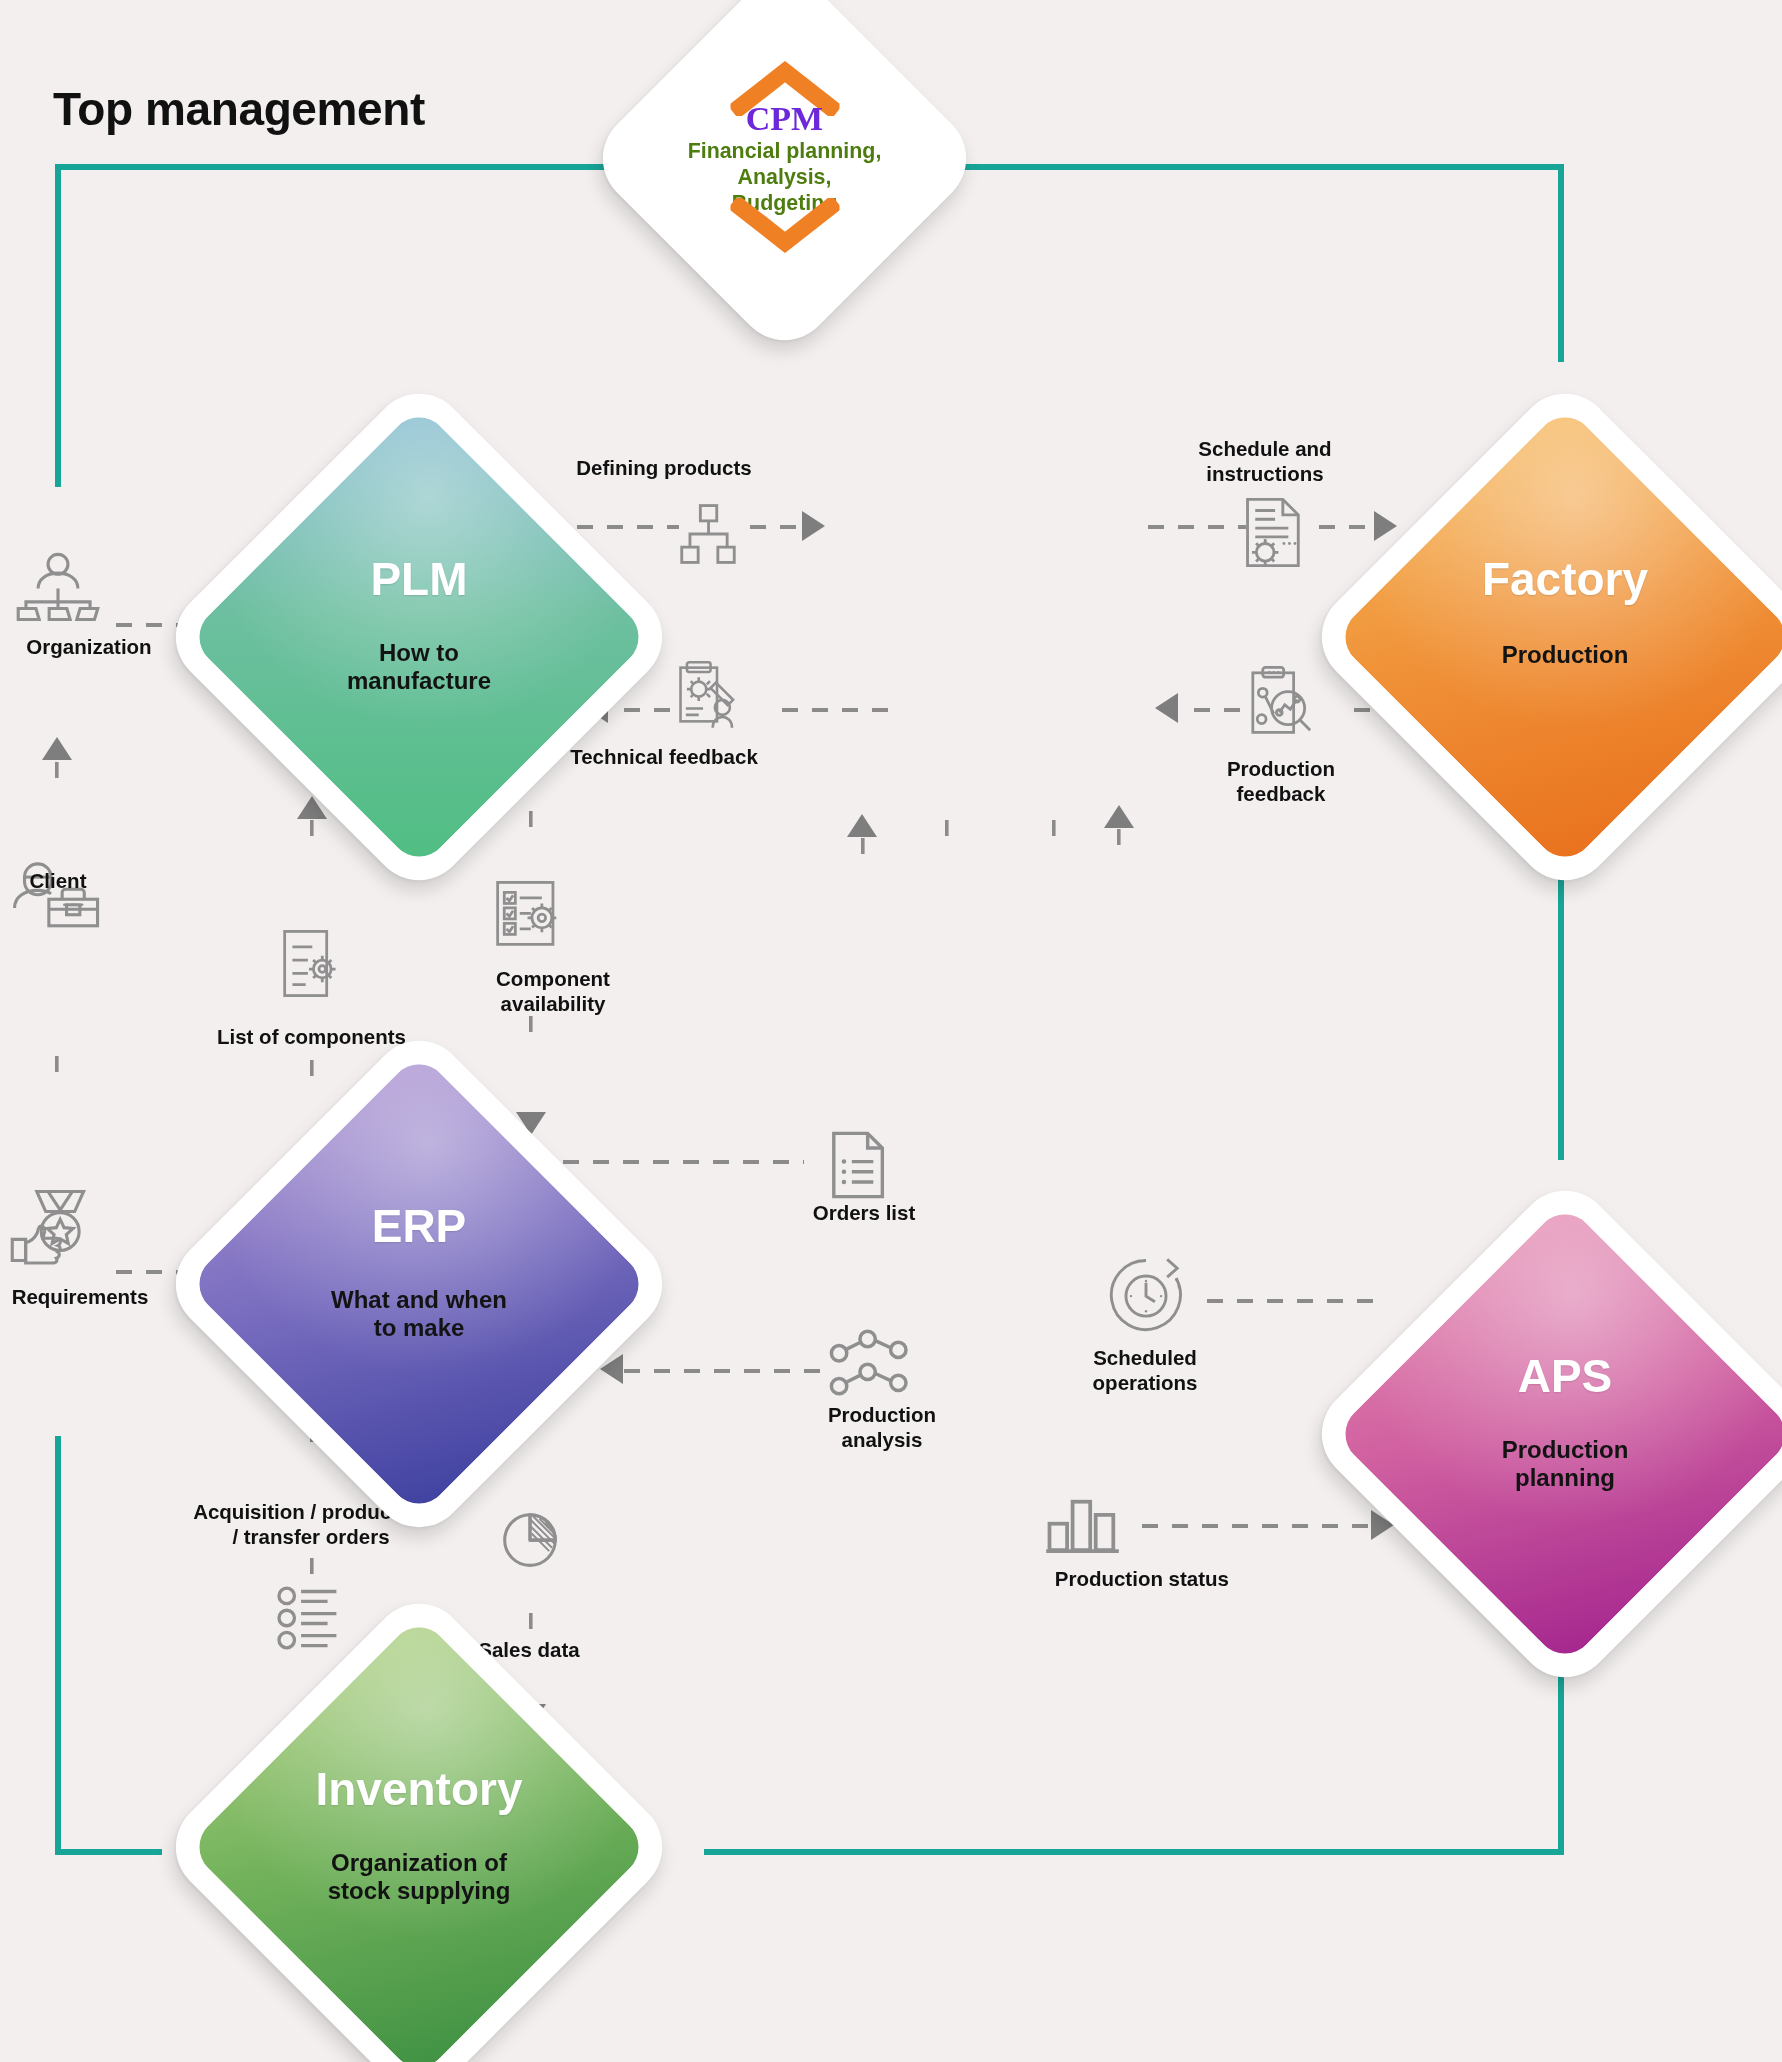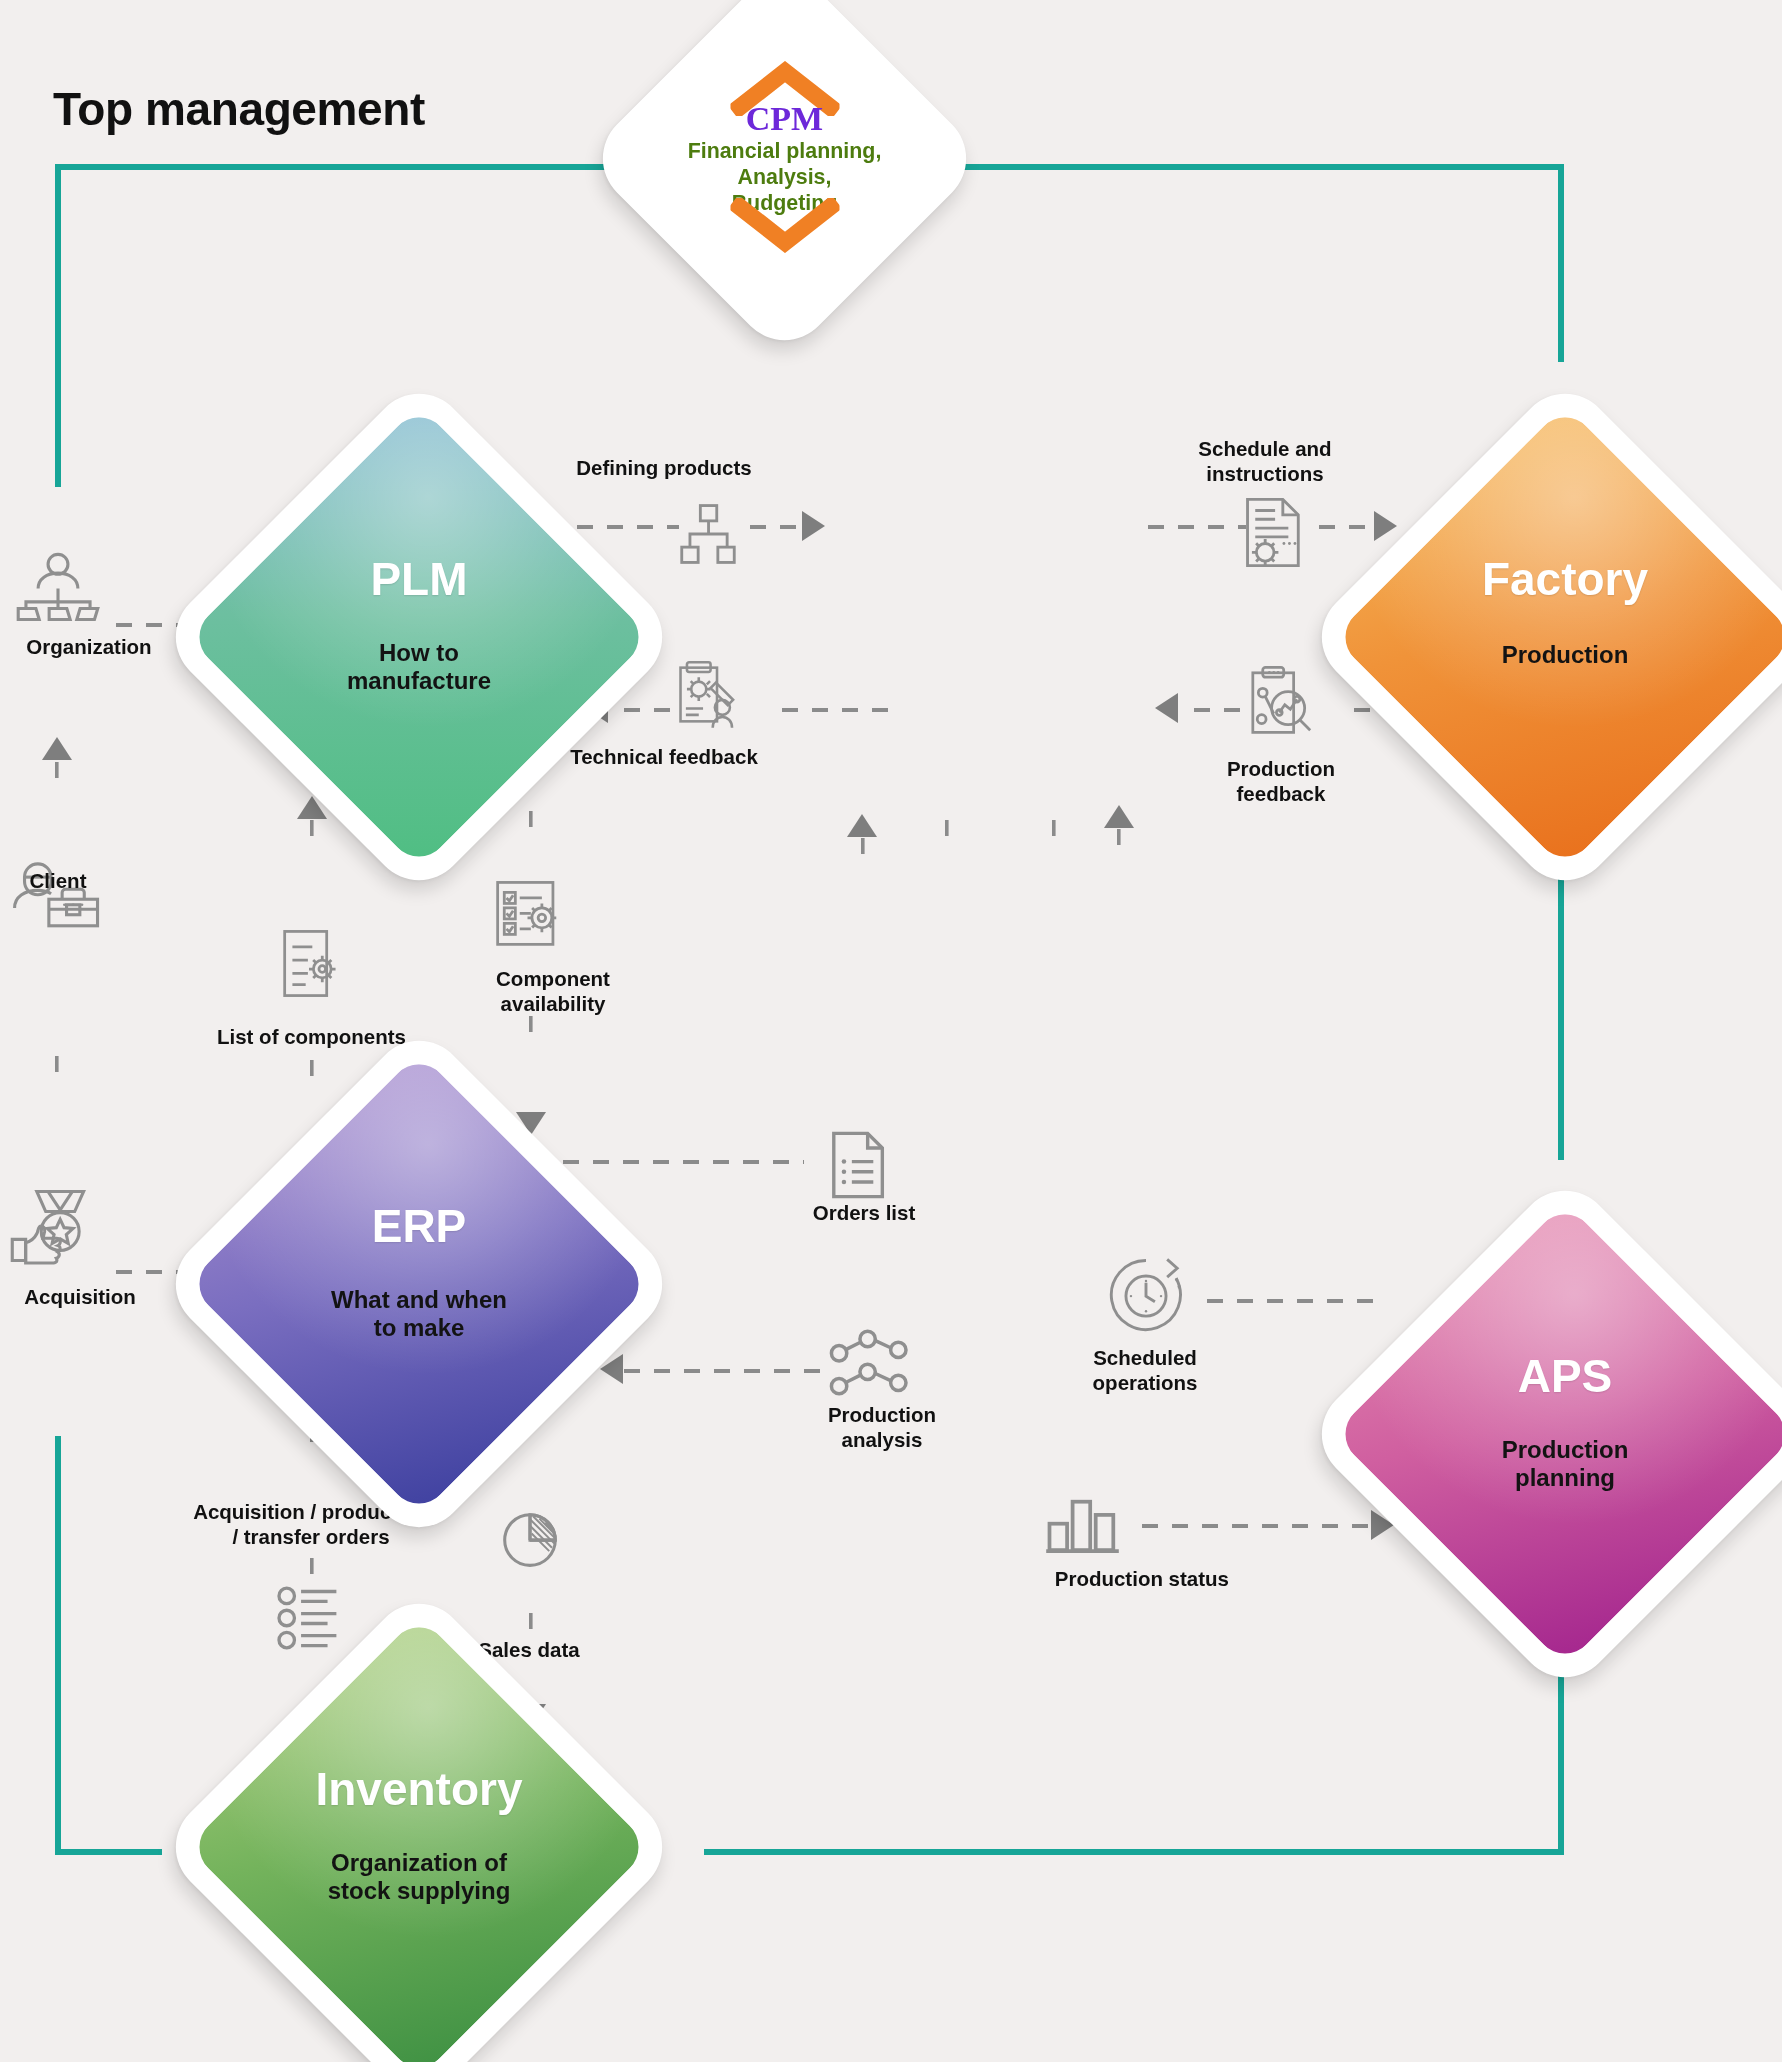--- a/index.html
+++ b/index.html
@@ -374,21 +374,21 @@
   <div class="ficon" style="left:7.1px;top:1187px;">
     <svg width="93" height="78" viewBox="0 0 82 70" fill="none" stroke="#8f8f8f" stroke-width="2.8">
       <path d="M26 4h42l-8 18H34z"></path>
       <path d="M36 4l12 18M58 4L46 22"></path>
       <circle cx="47" cy="40" r="17"></circle>
       <path d="M47 29l3.5 7.5 8 .8-6 5.4 1.7 8-7.2-4.2-7.2 4.2 1.7-8-6-5.4 8-.8z"></path>
       <path d="M4 47h12v19H4z"></path>
       <path d="M16 50c4-1 8-4 10-8 1.5-3 1-7 4-7 2.5 0 3.5 2.5 3 5l-1.5 6H44c2.2 0 3.6 2 3 4-.6 2-2 2.6-2 2.6 1.8.6 2.4 2.4 1.6 4-.6 1.3-1.8 1.8-1.8 1.8 1.4 1 1.6 2.6 1 3.8-.7 1.4-2.2 1.8-2.2 1.8.8 1.2.6 2.8-.6 3.6-.9.6-2 .6-2 .6H16z"></path>
     </svg>
   </div>
-  <div class="flab" style="left:0px;top:1285px;width:160px;">Acquisition</div>
+  <div class="flab" style="left:0px;top:1285px;width:160px;">Requirements</div>
 
   <div class="node cpm" style="left:642px;top:16px;width:285px;height:285px;">
     <div class="shell"></div>
     <div class="chev" style="top:45px;">
       <svg width="109" height="55" viewBox="0 0 122 62" fill="none" stroke="#f08024" stroke-width="19" stroke-linecap="square">
         <path d="M10 52L61 12l51 40"></path>
       </svg>
     </div>
     <div class="cpmtext">
       <div class="cpmttl">CPM</div>

